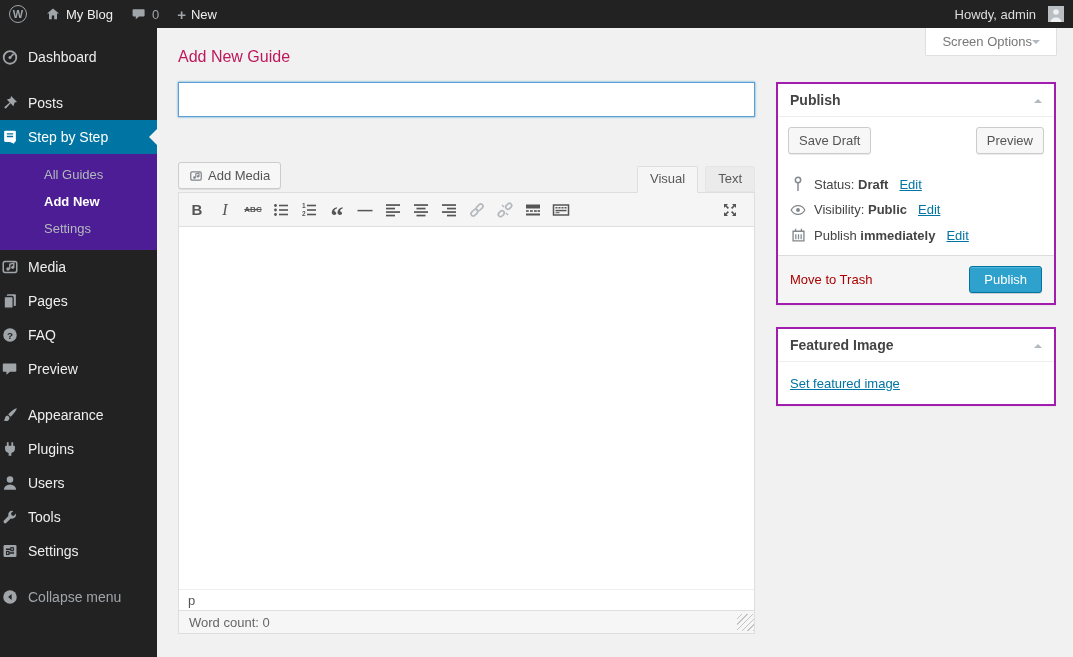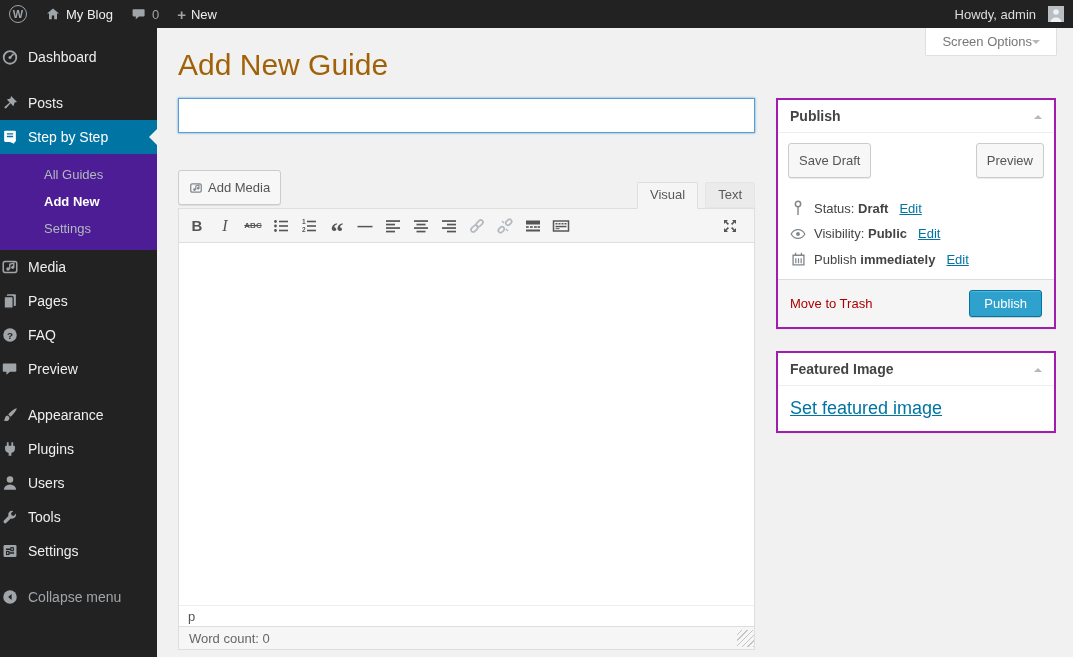--- a/index.html
+++ b/index.html
@@ -33,32 +33,32 @@
   .submenu-item { padding:6px 0 6px 36px; font-size:13px; color:#b4b9be; cursor:pointer; }
   .submenu-item.current { color:#fff; font-weight:bold; }
   .collapse-item { color:#a0a5aa; }
 
   
   .content { position:absolute; top:28px; left:157px; width:916px; height:629px; padding:10px 17px 0 21px; }
   .screen-options { position:absolute; top:0; right:16px; height:28px; background:#fff;
     border:1px solid #dfdfdf; border-top:none; border-radius:0 0 2px 2px;
     display:flex; align-items:center; gap:0; padding:0 16px; font-size:13px; color:#777; cursor:pointer; }
   .tri-down { width:0; height:0; border:4px solid transparent; border-top-color:#b4b9be; margin-top:4px; }
-  h1.page-title { font-size:30px; font-weight:400; color:#a16207; padding:10px 0 6px; }
+  h1.page-title { font-size:16px; font-weight:400; color:#be185d; padding:10px 0 6px; }
 
   .columns { display:flex; gap:21px; margin-top:10px; }
   .col-left { width:577px; }
   .col-right { width:280px; }
 
   .title-input { width:100%; height:35px; border:1px solid #5b9dd9; box-shadow:0 0 2px rgba(30,140,190,.8);
     border-radius:0; background:#fff; font-size:22px; padding:3px 8px; outline:none; }
 
   .media-row { display:flex; align-items:flex-end; justify-content:space-between; margin-top:44px; height:31px; }
   .btn { display:inline-flex; align-items:center; gap:5px; background:#f7f7f7; border:1px solid #ccc;
-    border-radius:3px; color:#555; font-size:13px; padding:0 10px; height:35px; cursor:pointer;
+    border-radius:3px; color:#555; font-size:13px; padding:0 10px; height:27px; cursor:pointer;
     box-shadow:0 1px 0 rgba(0,0,0,.08); }
   .btn .btn-ic { color:#82878c; display:flex; }
   .addmedia { margin-bottom:3px; }
   .editor-tabs { display:flex; }
   .switch-tab { font-size:13px; color:#595959; background:#ebebeb; border:1px solid #e5e5e5;
     padding:4px 12px 5px; margin-left:7px; cursor:pointer; border-radius:2px 2px 0 0; }
   .switch-tab.active { background:#f5f5f5; border-color:#dedede; border-bottom-color:#f5f5f5; position:relative; z-index:2; margin-bottom:-1px; }
 
   .editor { border:1px solid #dedede; background:#fff; }
   .mce-toolbar { background:#f5f5f5; border-bottom:1px solid #dedede; height:34px;
@@ -92,21 +92,21 @@
   .misc-row .row-ic { color:#82878c; display:flex; width:16px; justify-content:center; }
   .strong { font-weight:bold; }
   .edit-link { color:#0074a2; text-decoration:underline; cursor:pointer; margin-left:3px; }
   .pb-footer { display:flex; align-items:center; justify-content:space-between;
     background:#f5f5f5; border-top:1px solid #ddd; padding:10px 12px; }
   .trash-link { color:#a00; font-size:13px; cursor:pointer; }
   .publish-btn { background:#2ea2cc; border:1px solid #0074a2; color:#fff; font-size:13px;
     border-radius:3px; padding:5px 14px; cursor:pointer;
     box-shadow:inset 0 1px 0 rgba(120,200,230,.5), 0 1px 0 rgba(0,0,0,.15); }
   .pb-body { padding:12px; }
-  .body-link { color:#0074a2; font-size:18px; text-decoration:underline; cursor:pointer; }
+  .body-link { color:#0074a2; font-size:13px; text-decoration:underline; cursor:pointer; }
 
   svg { display:block; }
 </style>
 </head>
 <body>
 
 <div class="adminbar">
   <div class="ab-left">
     <div class="ab-item">
       <span class="wp-ring">W</span>

